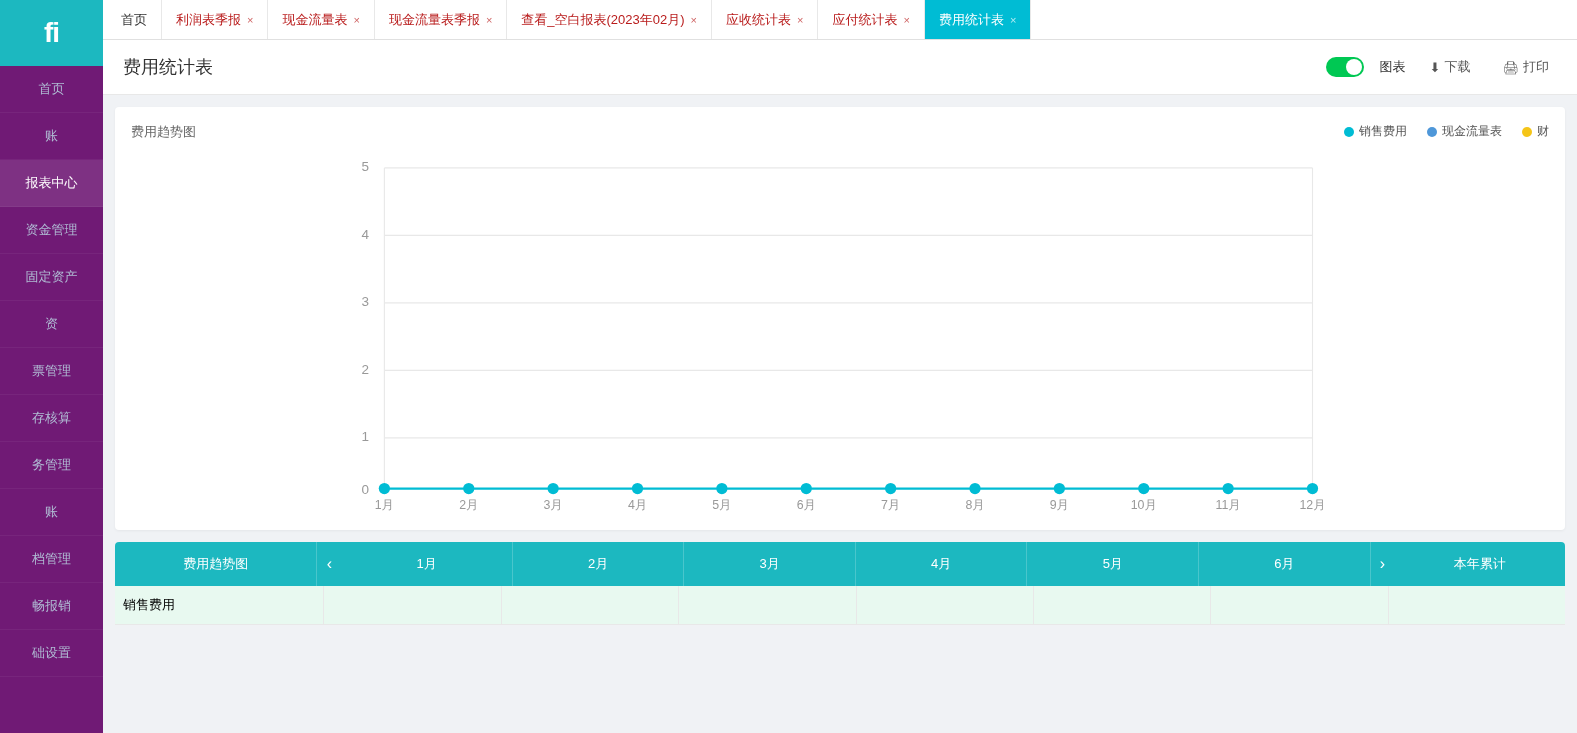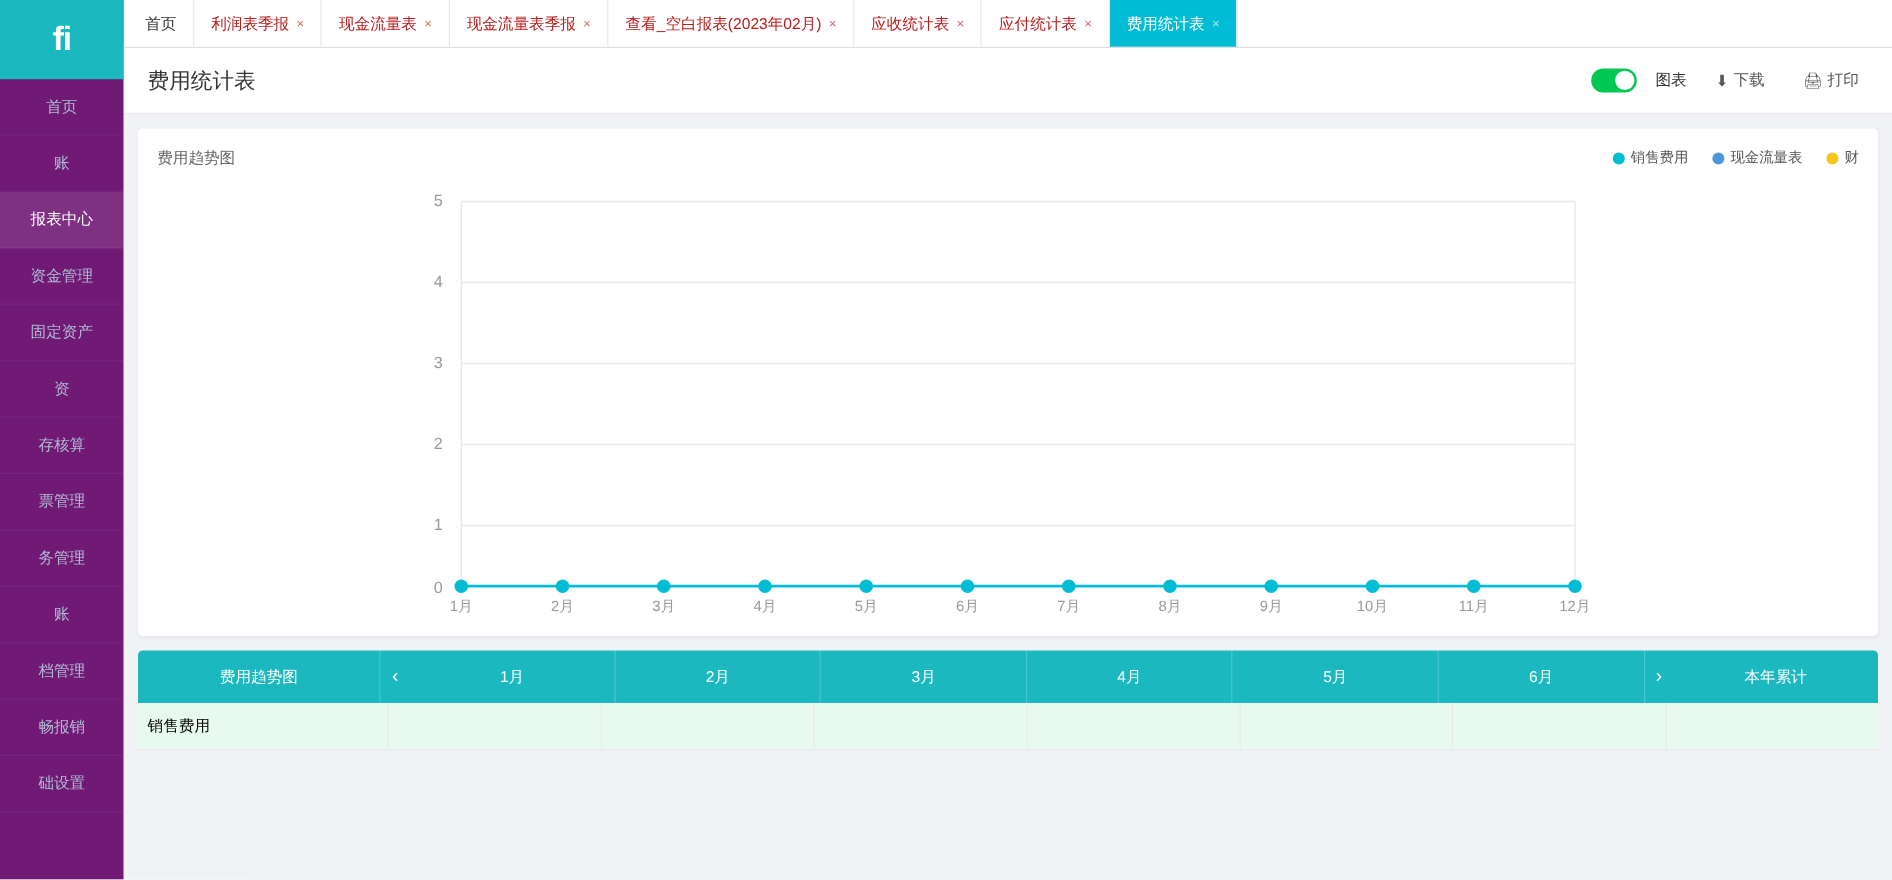--- a/index.html
+++ b/index.html
@@ -249,24 +249,24 @@
   <div class="sidebar-item">
     <span>资金管理</span>
   </div>
   <div class="sidebar-item">
     <span>固定资产</span>
   </div>
   <div class="sidebar-item">
     <span>资</span>
   </div>
   <div class="sidebar-item">
+    <span>票管理</span>
+  </div>
+  <div class="sidebar-item">
     <span>存核算</span>
-  </div>
-  <div class="sidebar-item">
-    <span>票管理</span>
   </div>
   <div class="sidebar-item">
     <span>务管理</span>
   </div>
   <div class="sidebar-item">
     <span>账</span>
   </div>
   <div class="sidebar-item">
     <span>档管理</span>
   </div>

